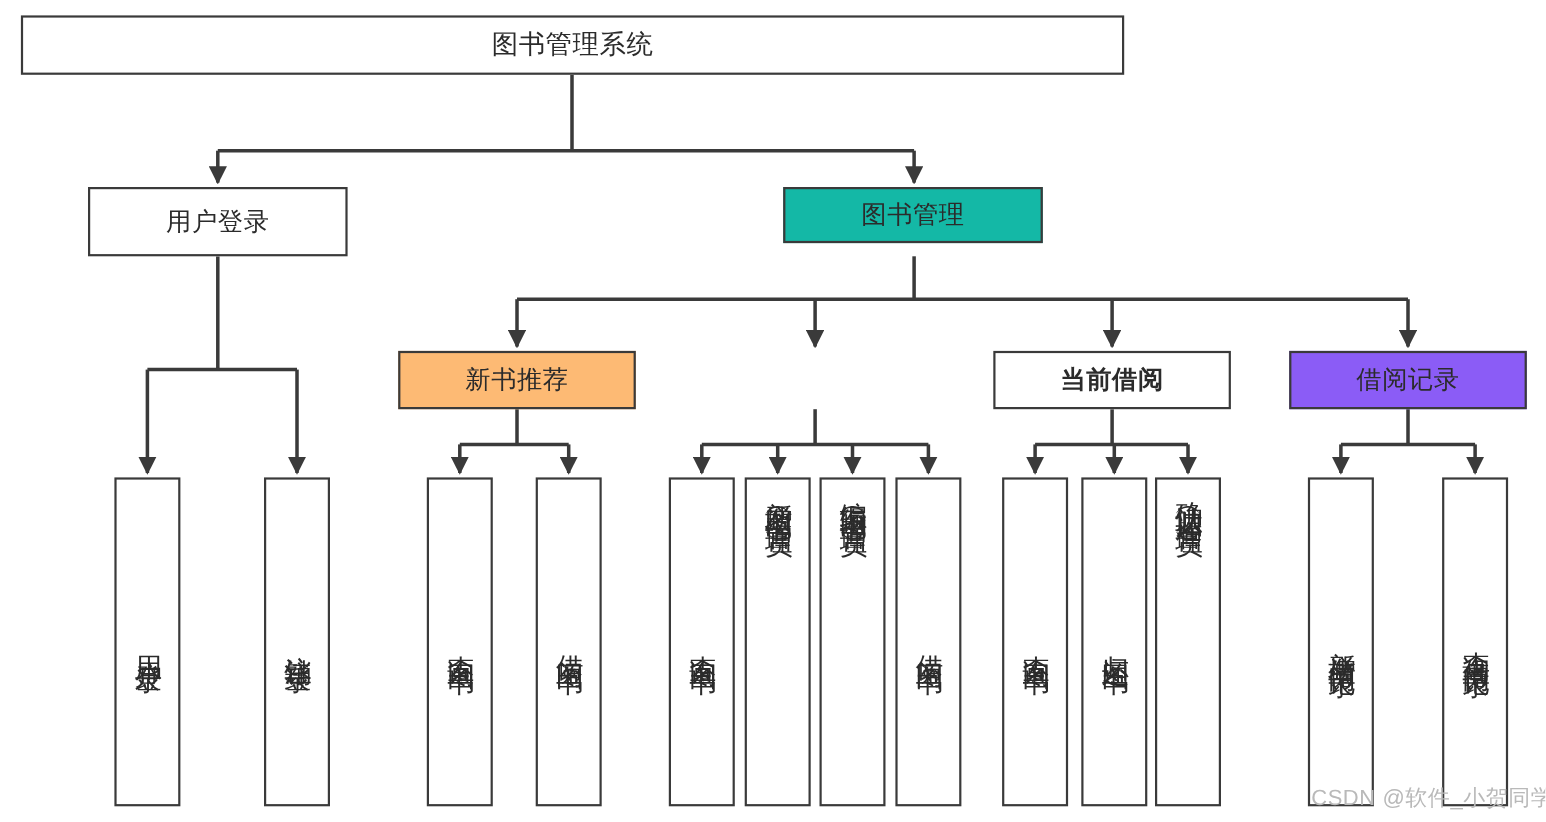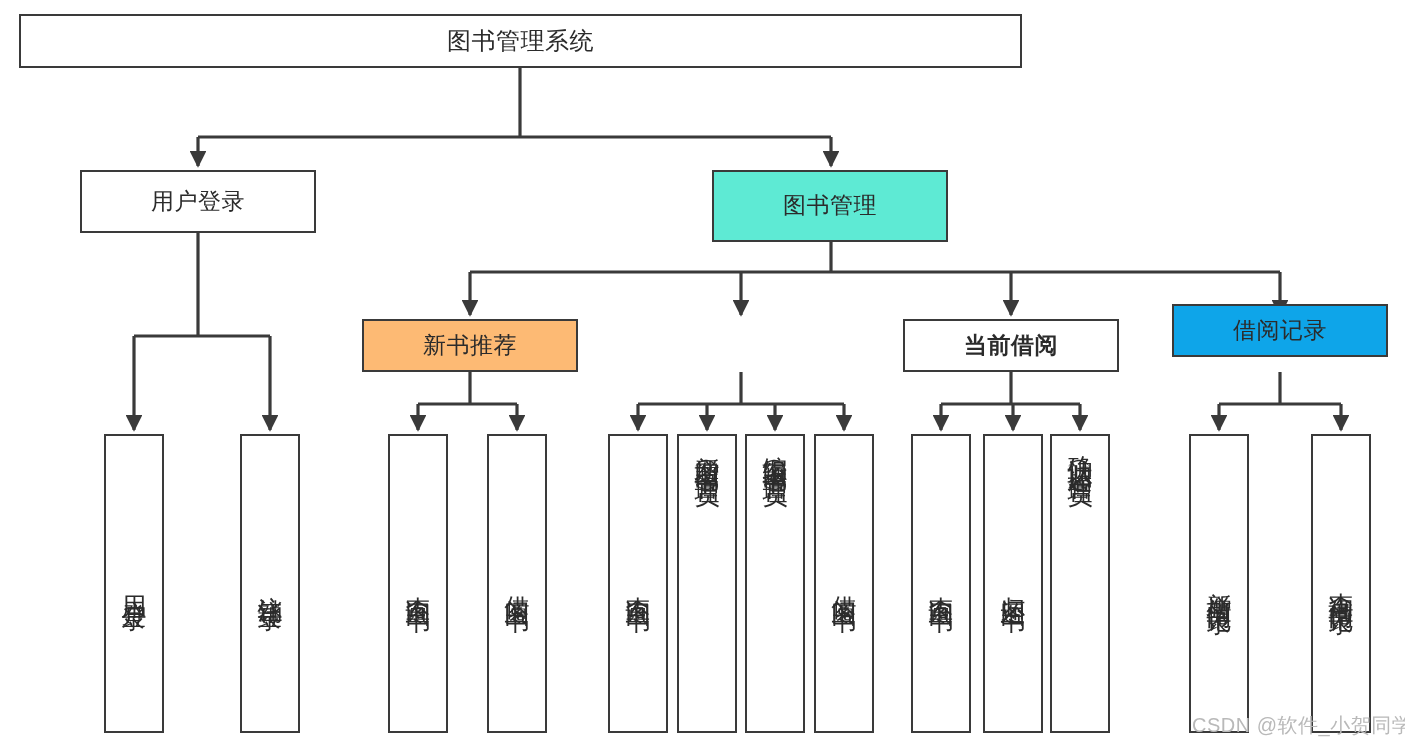--- a/index.html
+++ b/index.html
@@ -135,31 +135,31 @@
     </g>
   </svg>
 
   <div class="node horiz root" style="left: 19px; top: 14px; width: 1003px; height: 54px; border-color: rgb(58, 58, 58); background: rgb(255, 255, 255); color: rgb(43, 43, 43);">
     <span class="label">图书管理系统</span>
   </div>
 
   <div class="node horiz" style="left: 80px; top: 170px; width: 236px; height: 63px; border-color: rgb(58, 58, 58); background: rgb(255, 255, 255); color: rgb(43, 43, 43);">
     <span class="label">用户登录</span>
   </div>
-  <div class="node horiz" style="left: 712px; top: 170px; width: 236px; height: 72px; border-color: rgb(58, 58, 58); background: #5eead4; color: rgb(43, 43, 43);">
+  <div class="node horiz" style="left: 712px; top: 170px; width: 236px; height: 51px; border-color: rgb(58, 58, 58); background: #14b8a6; color: rgb(43, 43, 43);">
     <span class="label">图书管理</span>
   </div>
 
   <div class="node horiz" style="left: 362px; top: 319px; width: 216px; height: 53px; border-color: rgb(58, 58, 58); background: #fdba74; color: rgb(43, 43, 43); align-items: center;">
     <span class="label">新书推荐</span>
   </div>
   <div class="node horiz" style="left: 903px; top: 319px; width: 216px; height: 53px; border-color: rgb(58, 58, 58); background: rgb(255, 255, 255); color: rgb(43, 43, 43); font-weight: bold;">
     <span class="label">当前借阅</span>
   </div>
-  <div class="node horiz" style="left: 1172px; top: 304px; width: 216px; height: 53px; border-color: rgb(58, 58, 58); background: #0ea5e9; color: rgb(43, 43, 43);">
+  <div class="node horiz" style="left: 1172px; top: 319px; width: 216px; height: 53px; border-color: rgb(58, 58, 58); background: #8b5cf6; color: rgb(43, 43, 43);">
     <span class="label">借阅记录</span>
   </div>
 
   <div class="node vert mid" style="left: 104px; top: 434px; width: 60px; height: 299px; border-color: rgb(58, 58, 58); background: rgb(255, 255, 255); color: rgb(43, 43, 43);">
     <span class="label">用户登录</span>
   </div>
   <div class="node vert mid" style="left: 240px; top: 434px; width: 60px; height: 299px; border-color: rgb(58, 58, 58); background: rgb(255, 255, 255); color: rgb(43, 43, 43);">
     <span class="label">注销登录</span>
   </div>
   <div class="node vert mid" style="left: 388px; top: 434px; width: 60px; height: 299px; border-color: rgb(58, 58, 58); background: rgb(255, 255, 255); color: rgb(43, 43, 43);">

